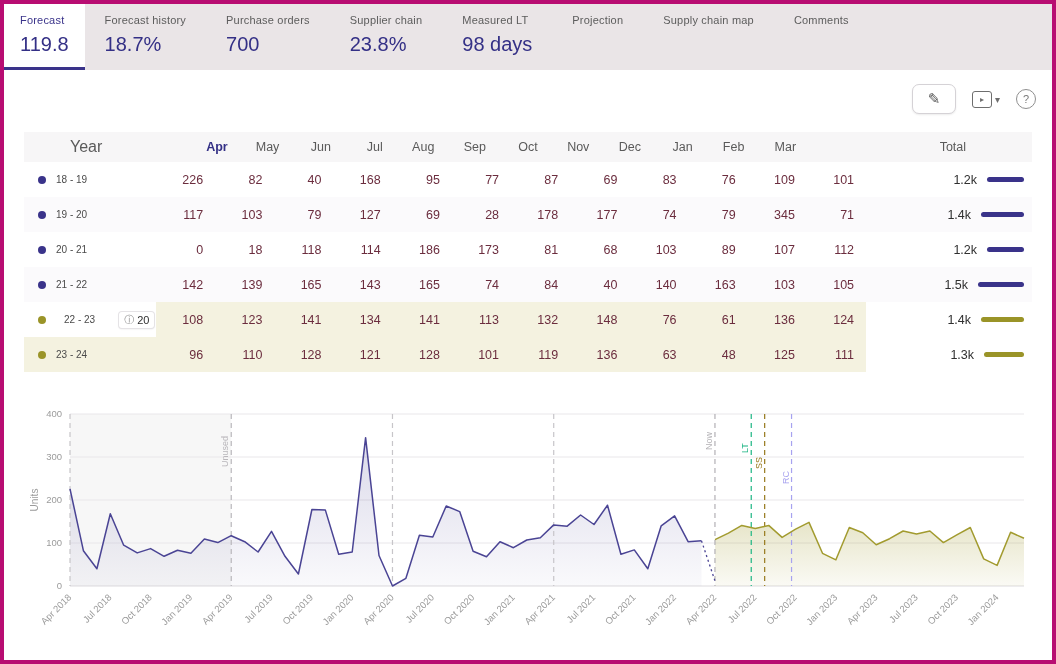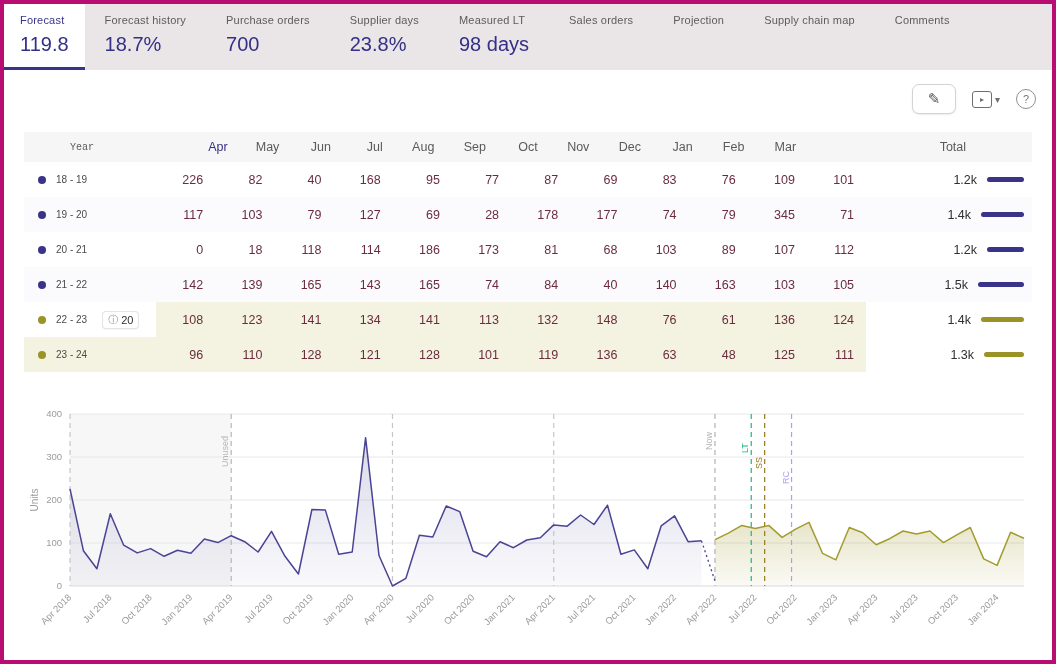--- a/index.html
+++ b/index.html
@@ -33,32 +33,32 @@
   .caret{font-size:10px;color:#6e6e6e;}
   .help-btn{width:18px;height:18px;border:1.5px solid #8f8f8f;border-radius:50%;color:#7a7a7a;
     font-size:11px;display:flex;align-items:center;justify-content:center;}
 
   
   .table{position:absolute;top:62px;left:20px;right:20px;}
   .trow{display:flex;align-items:stretch;height:35px;}
   .trow.thead{height:30px;background:#f7f6f7;}
   .trow.stripe{background:#fbfafc;}
   .cell-year{width:118px;flex:none;display:flex;align-items:center;padding-left:14px;}
-  .cell-year.head{font-size:10px;color:#5a5a5a;padding-left:46px;font-family:Liberation Mono, monospace;}
+  .cell-year.head{font-size:16px;color:#5a5a5a;padding-left:46px;}
   .dot{width:8px;height:8px;border-radius:50%;margin-right:10px;flex:none;}
   .ylab{font-size:10px;color:#4a4a4a;white-space:nowrap;}
   .cell-month{flex:1;display:flex;align-items:center;justify-content:flex-end;
     padding-right:12px;font-size:12.5px;color:#6b2d3e;}
   .cell-month.head{color:#5a5a5a;}
-  .cell-month.head.hl{color:#343086;font-weight:400;text-align:center;}
+  .cell-month.head.hl{color:#343086;font-weight:700;text-align:center;}
   .cell-total{width:158px;flex:none;display:flex;align-items:center;justify-content:flex-end;
     padding-right:8px;gap:10px;font-size:12.5px;color:#2f2f2f;}
   .cell-total.head{color:#5a5a5a;padding-right:66px;}
   .f-row .cell-year,.f-row .cell-month{background:#f4f2e0;}
-  .badge-row .cell-year{background:#fff;}
+  .badge-row .cell-year{background:#fff;gap:8px;}
   .total-bar{height:5px;border-radius:3px;flex:none;}
   .badge{margin-left:16px;background:#fff;border-radius:3px;padding:2px 5px;font-size:11px;color:#2f2f2f;
     display:inline-flex;align-items:center;gap:3px;position:relative;z-index:1;
     box-shadow:0 0 0 1px #e5e3e6,0 1px 2px rgba(0,0,0,.12);white-space:nowrap;}
   .badge-i{color:#8a8a8a;font-size:10px;line-height:1;}
 
   
   .chart{position:absolute;top:332px;left:20px;right:20px;height:258px;}
   .chart svg{display:block;}
 </style>
@@ -73,30 +73,26 @@
       </div>
       <div class="tab" data-interactable="true">
         <div class="tab-label" data-interactable="false">Forecast history</div>
         <div class="tab-value" data-interactable="false">18.7%</div>
       </div>
       <div class="tab" data-interactable="true">
         <div class="tab-label" data-interactable="false">Purchase orders</div>
         <div class="tab-value" data-interactable="false">700</div>
       </div>
       <div class="tab" data-interactable="true">
-        <div class="tab-label" data-interactable="false">Supplier days</div>
+        <div class="tab-label" data-interactable="false">Supplier chain</div>
         <div class="tab-value" data-interactable="false">23.8%</div>
       </div>
       <div class="tab" data-interactable="true">
         <div class="tab-label" data-interactable="false">Measured LT</div>
         <div class="tab-value" data-interactable="false">98 days</div>
-      </div>
-      <div class="tab" data-interactable="true">
-        <div class="tab-label" data-interactable="false">Sales orders</div>
-        <div class="tab-value" data-interactable="false"></div>
       </div>
       <div class="tab" data-interactable="true">
         <div class="tab-label" data-interactable="false">Projection</div>
         <div class="tab-value" data-interactable="false"></div>
       </div>
       <div class="tab" data-interactable="true">
         <div class="tab-label" data-interactable="false">Supply chain map</div>
         <div class="tab-value" data-interactable="false"></div>
       </div>
       <div class="tab" data-interactable="true">

